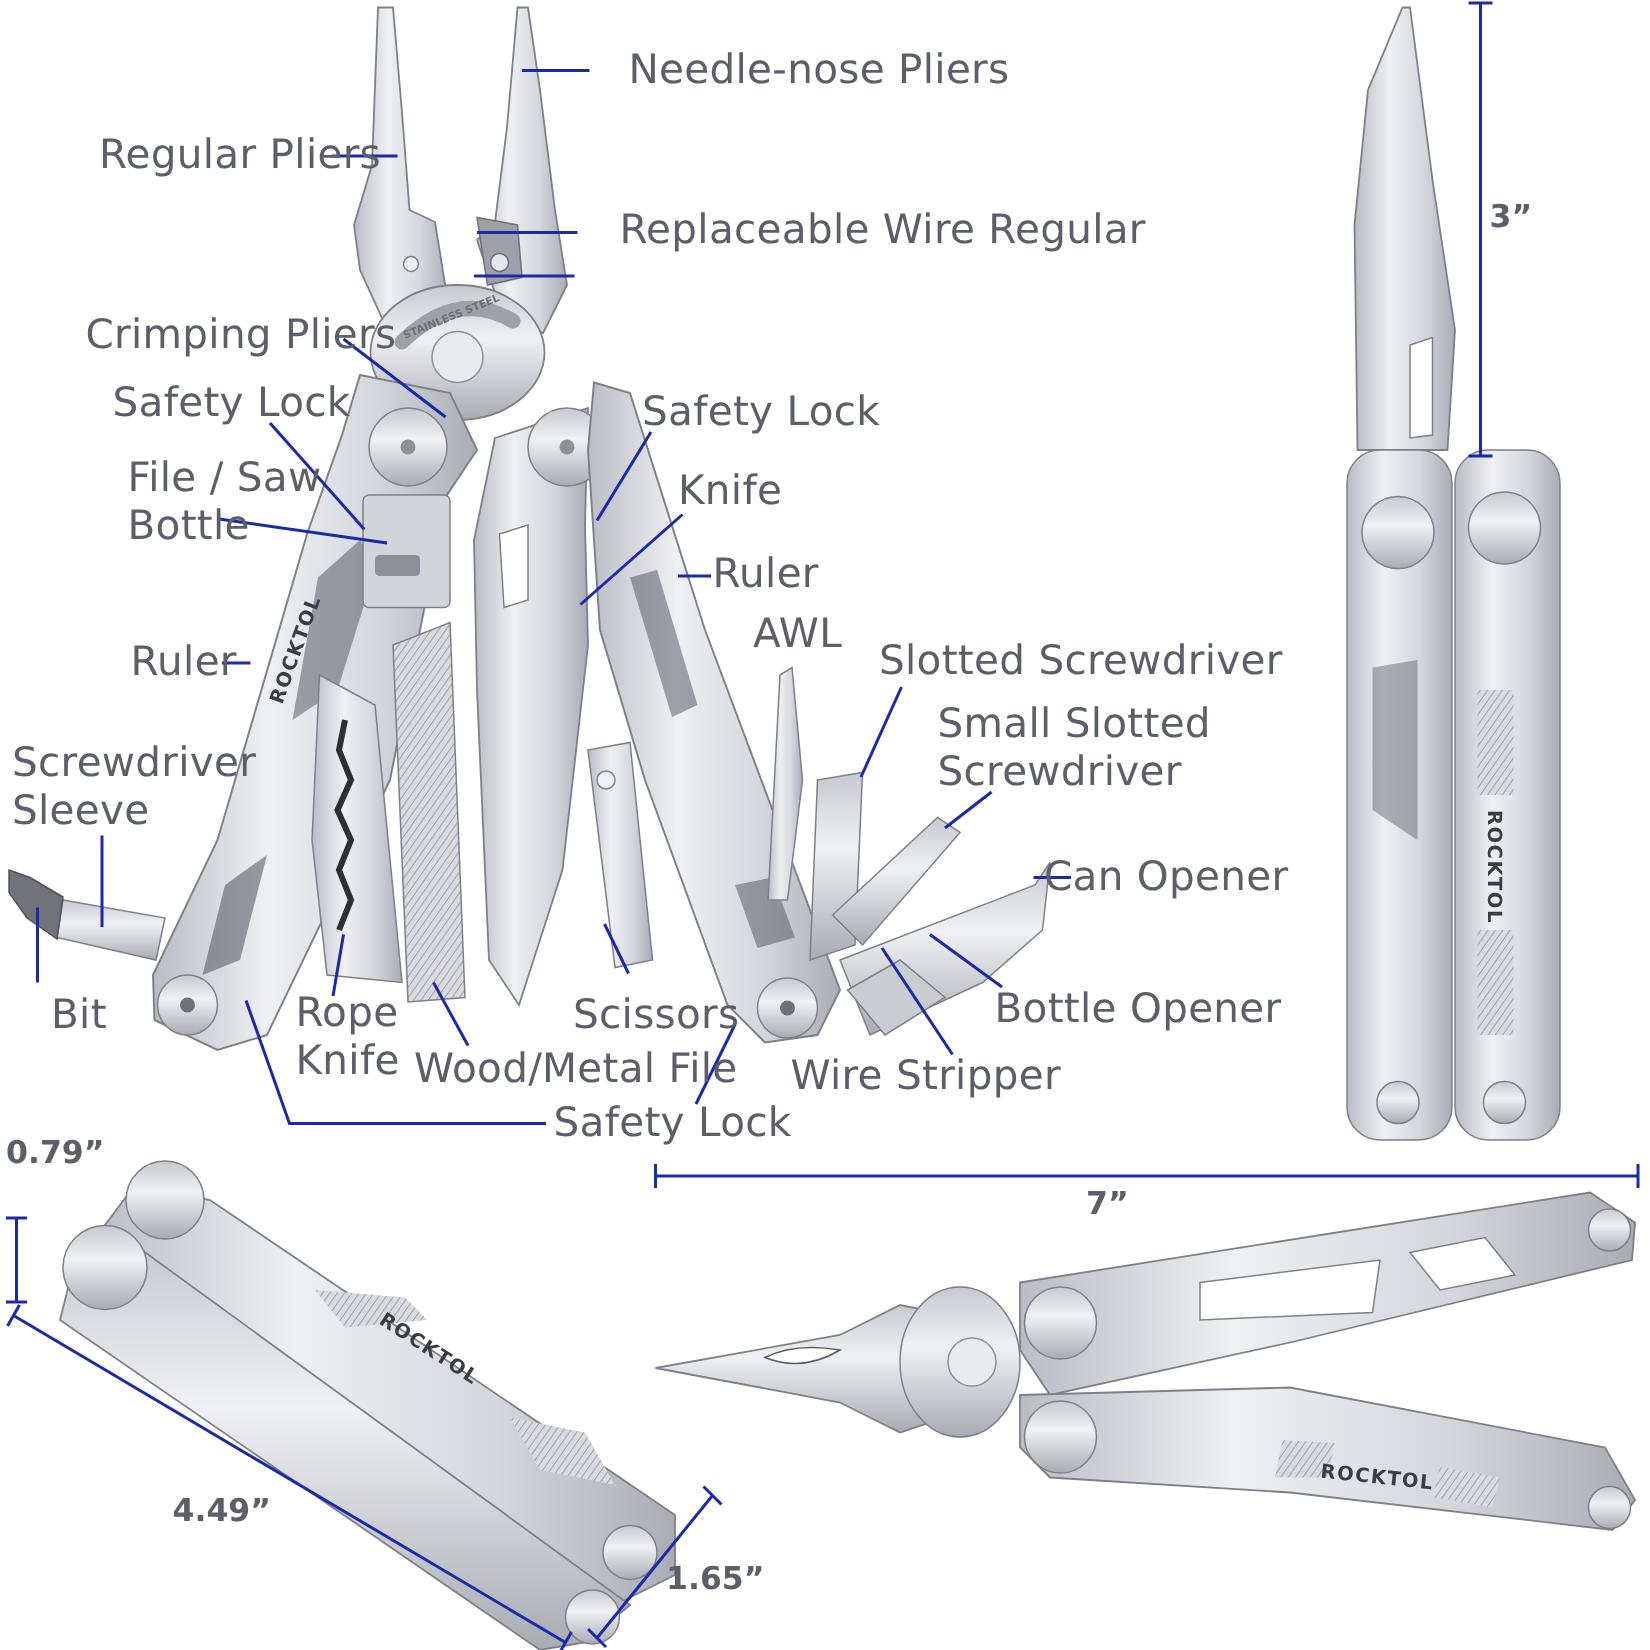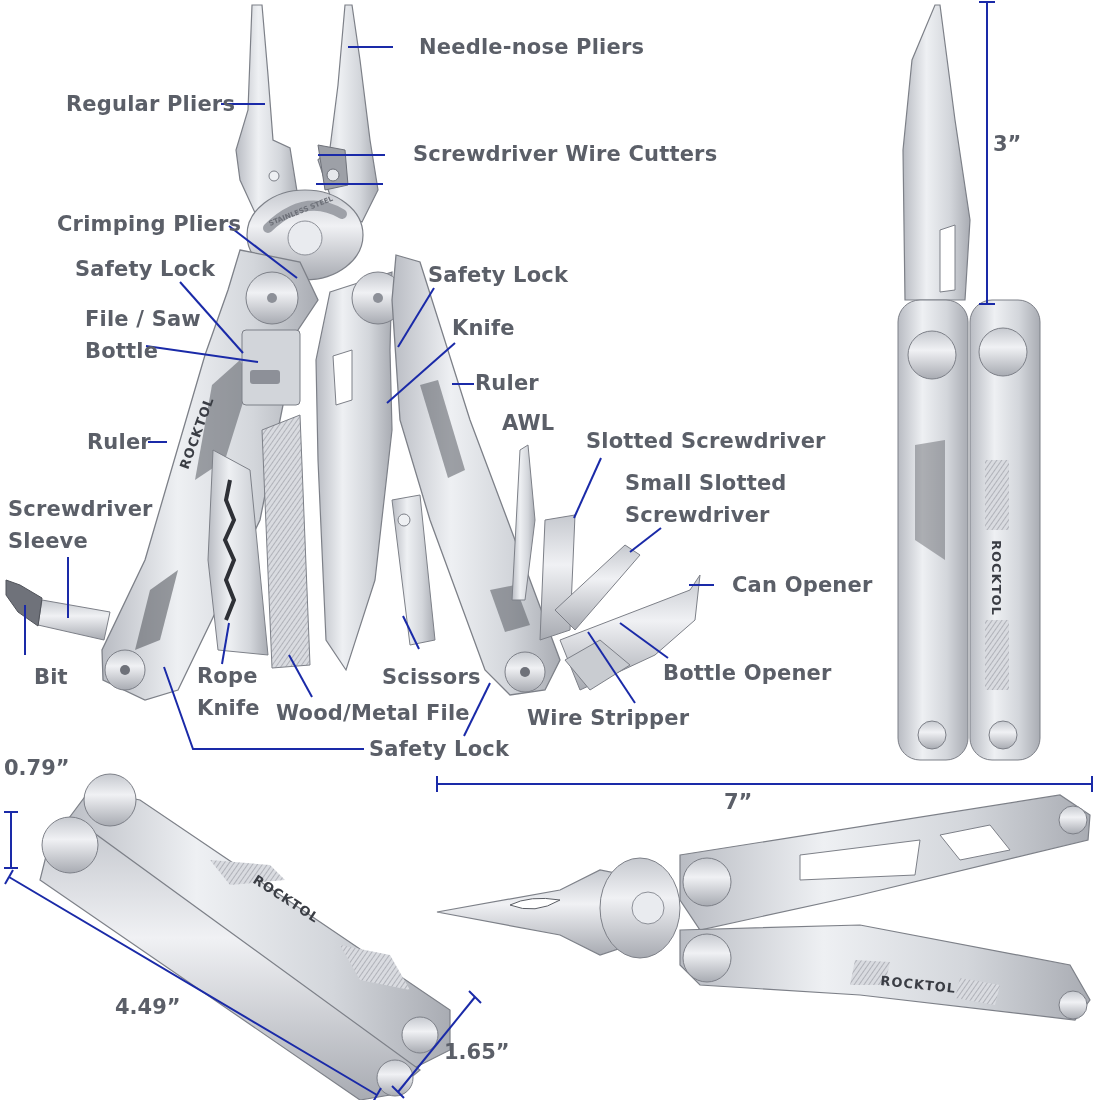--- a/index.html
+++ b/index.html
@@ -1,19 +1,19 @@
 <!DOCTYPE html>
 <html><head>
 <meta charset="utf-8">
 <style>
   html, body { margin:0; padding:0; background:#ffffff; }
   body { width:1100px; height:1100px; position:relative; overflow:hidden; font-family:"DejaVu Sans", sans-serif; }
   .stage { position:absolute; left:0; top:0; width:1100px; height:1100px; }
   svg.art { position:absolute; left:0; top:0; }
-  .lbl { position:absolute; color:#5b5f68; font-weight:bold; font-size:21px; line-height:26px; white-space:nowrap; letter-spacing:0.2px; }
+  .lbl { position:absolute; color:#5b5f68; font-weight:normal; font-size:27px; line-height:26px; white-space:nowrap; letter-spacing:0.2px; }
   .lbl.ml { line-height:32px; }
   .dim { position:absolute; color:#5b5f68; font-weight:bold; font-size:21px; white-space:nowrap; }
   .brand { font-family:"DejaVu Sans", sans-serif; font-weight:bold; fill:#3a3d44; font-size:13px; letter-spacing:1px; }
   .stamp { font-family:"DejaVu Sans", sans-serif; font-size:7px; fill:#6d7078; font-weight:bold; }
 </style>
 </head>
 <body>
 
 <div class="stage">
 
@@ -177,42 +177,42 @@
     <line x1="5" y1="884" x2="13" y2="870"></line>
     <line x1="373" y1="1102" x2="381" y2="1088"></line>
     <line x1="398" y1="1092" x2="475" y2="997"></line>
     <line x1="392" y1="1086" x2="404" y2="1098"></line>
     <line x1="469" y1="991" x2="481" y2="1003"></line>
   </g>
 </svg>
 
 <div class="lbl" style="left:419px;top:34px;">Needle-nose Pliers</div>
 <div class="lbl" style="left:66px;top:91px;text-align:right;">Regular Pliers</div>
-<div class="lbl" style="left:413px;top:141px;">Screwdriver Wire Cutters</div>
+<div class="lbl" style="left:413px;top:141px;">Replaceable Wire Regular</div>
 <div class="lbl" style="left:57px;top:211px;">Crimping Pliers</div>
 <div class="lbl" style="left:75px;top:256px;">Safety Lock</div>
 <div class="lbl" style="left:428px;top:262px;">Safety Lock</div>
 <div class="lbl ml" style="left:49px;top:303px;margin-left:36px;">
   <div>File / Saw</div>
   <div>Bottle</div>
 </div>
 <div class="lbl" style="left:452px;top:315px;">Knife</div>
 <div class="lbl" style="left:475px;top:370px;">Ruler</div>
 <div class="lbl" style="left:502px;top:410px;">AWL</div>
 <div class="lbl" style="left:87px;top:429px;">Ruler</div>
 <div class="lbl" style="left:586px;top:428px;">Slotted Screwdriver</div>
 <div class="lbl ml" style="left:625px;top:467px;">
   <div>Small Slotted</div>
   <div>Screwdriver</div>
 </div>
 <div class="lbl ml" style="left:8px;top:493px;">
   <div>Screwdriver</div>
   <div>Sleeve</div>
 </div>
-<div class="lbl" style="left:732px;top:572px;">Can Opener</div>
+<div class="lbl" style="left:696px;top:572px;">Can Opener</div>
 <div class="lbl" style="left:10px;top:664px;margin-left:24px;">Bit</div>
 <div class="lbl ml" style="left:197px;top:660px;">
   <div>Rope</div>
   <div>Knife</div>
 </div>
 <div class="lbl" style="left:382px;top:664px;">Scissors</div>
 <div class="lbl" style="left:663px;top:660px;">Bottle Opener</div>
 <div class="lbl" style="left:276px;top:700px;">Wood/Metal File</div>
 <div class="lbl" style="left:527px;top:705px;">Wire Stripper</div>
 <div class="lbl" style="left:369px;top:736px;">Safety Lock</div>

